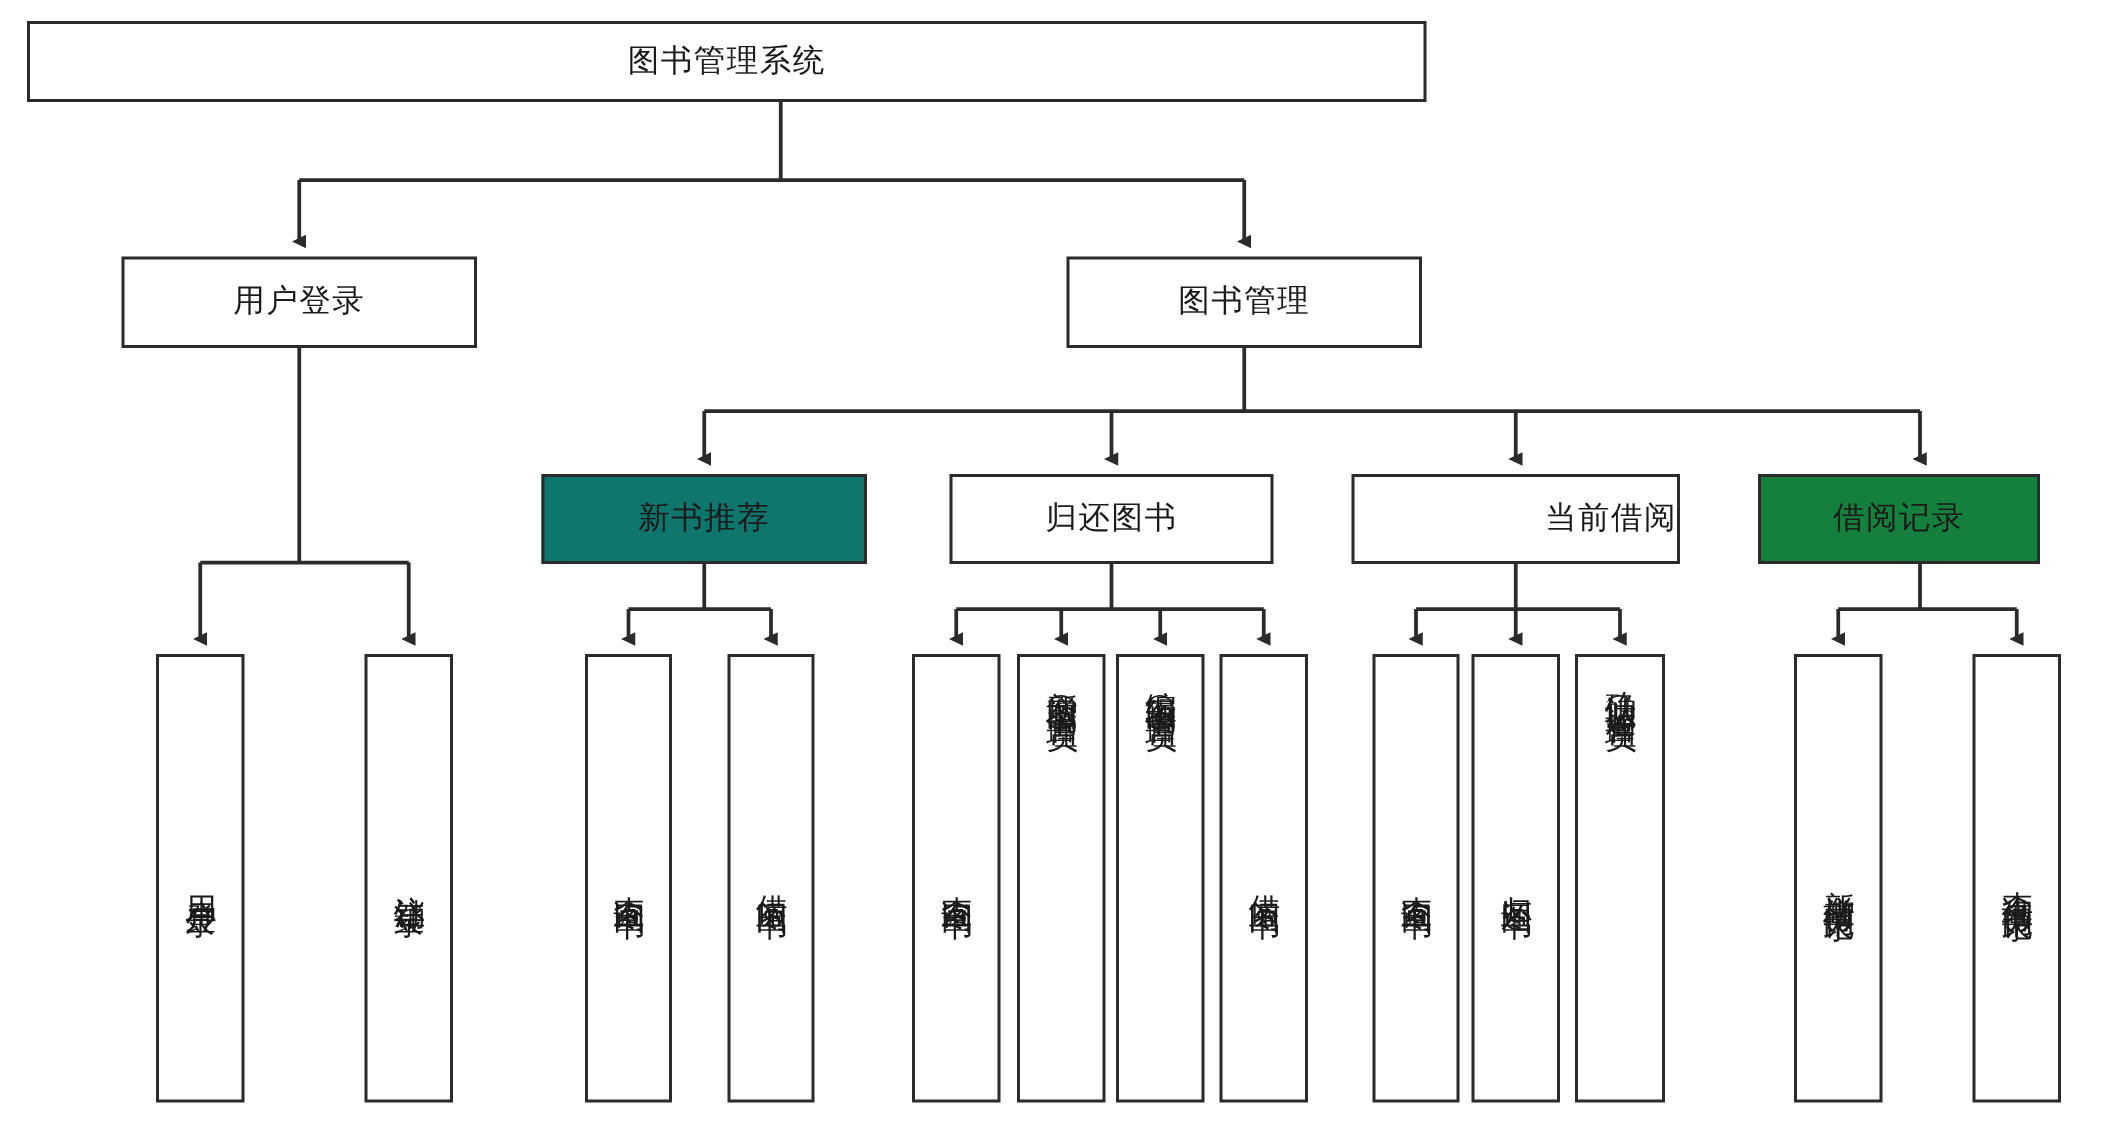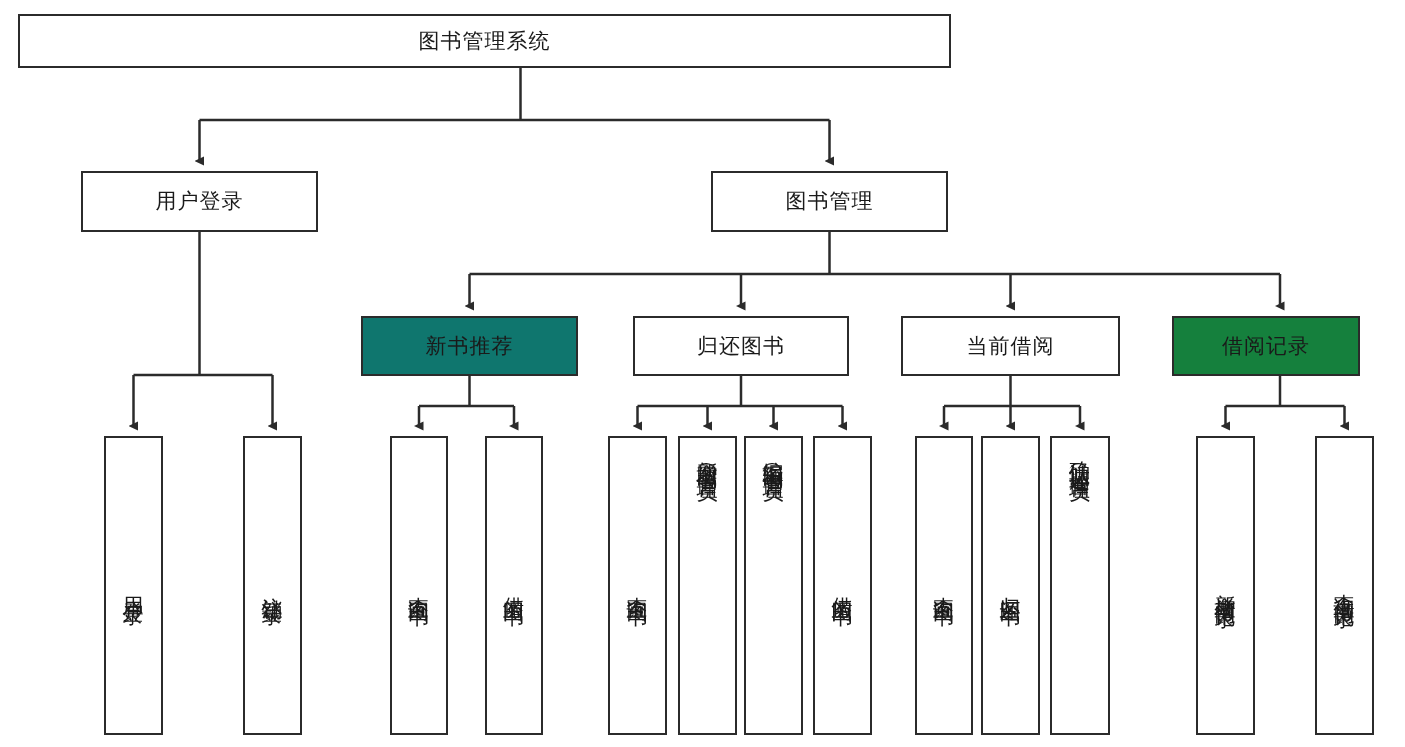--- a/index.html
+++ b/index.html
@@ -123,21 +123,21 @@
       </div>
       <div class="node horiz" style="left: 711px; top: 171px; width: 237px; height: 61px; border-color: rgb(43, 43, 43); background: rgb(255, 255, 255);">
         <span class="label" style="color: rgb(26, 26, 26);">图书管理</span>
       </div>
       <div class="node horiz" style="left: 361px; top: 316px; width: 217px; height: 60px; border-color: rgb(43, 43, 43); background: #0f766e;">
         <span class="label" style="color: rgb(26, 26, 26);">新书推荐</span>
       </div>
       <div class="node horiz" style="left: 633px; top: 316px; width: 216px; height: 60px; border-color: rgb(43, 43, 43); background: rgb(255, 255, 255);">
         <span class="label" style="color: rgb(26, 26, 26);">归还图书</span>
       </div>
-      <div class="node horiz" style="left: 901px; top: 316px; width: 219px; height: 60px; border-color: rgb(43, 43, 43); background: rgb(255, 255, 255);">
+      <div class="node horiz" style="left: 901px; top: 316px; width: 219px; height: 60px; border-color: rgb(43, 43, 43); background: rgb(255, 255, 255); justify-content: flex-end;">
         <span class="label" style="color: rgb(26, 26, 26);">当前借阅</span>
       </div>
       <div class="node horiz" style="left: 1172px; top: 316px; width: 188px; height: 60px; border-color: rgb(43, 43, 43); background: #15803d;">
         <span class="label" style="color: rgb(26, 26, 26);">借阅记录</span>
       </div>
       <div class="node vert centered" style="left: 104px; top: 436px; width: 59px; height: 299px; border-color: rgb(43, 43, 43); background: rgb(255, 255, 255);">
         <span class="label" style="color: rgb(26, 26, 26);">用户登录</span>
       </div>
       <div class="node vert centered" style="left: 243px; top: 436px; width: 59px; height: 299px; border-color: rgb(43, 43, 43); background: rgb(255, 255, 255);">
         <span class="label" style="color: rgb(26, 26, 26);">注销登录</span>

